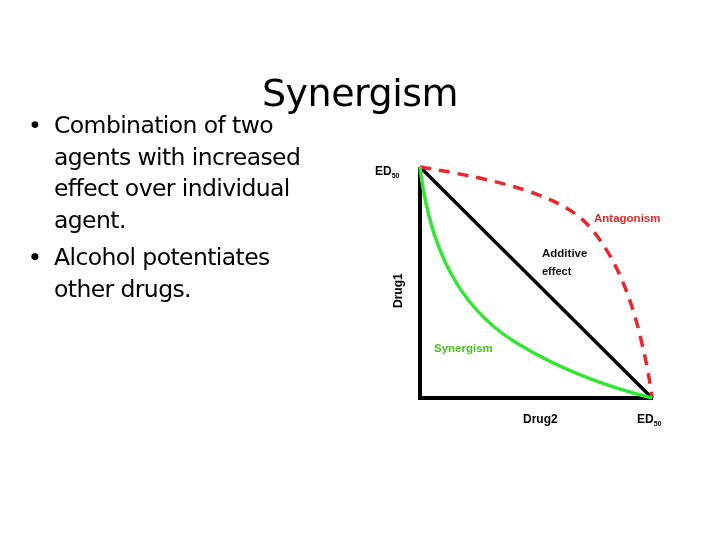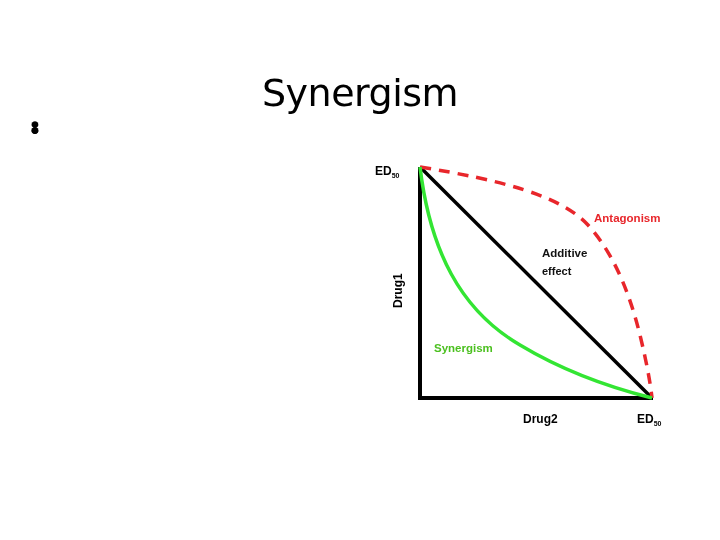--- a/index.html
+++ b/index.html
@@ -16,26 +16,28 @@
     .lbl { font-family: "Liberation Sans", "DejaVu Sans", sans-serif; font-weight: bold; }
   </style>
 </head>
 <body>
 
 <h1 class="title">Synergism</h1>
 
 <ul class="bullets">
   <li>
     <span class="bullet">•</span>
+    <span>Combination of two agents with increased effect over individual agent.</span>
   </li>
   <li>
     <span class="bullet">•</span>
   </li>
   <li>
     <span class="bullet">•</span>
+    <span>Alcohol potentiates other drugs.</span>
   </li>
 </ul>
 
 <div class="diagram">
   <svg viewBox="0 0 380 320" xmlns="http://www.w3.org/2000/svg">
 
     <line x1="90" y1="47" x2="90" y2="279" stroke="#000" stroke-width="4"></line>
     <line x1="88" y1="278" x2="323" y2="278" stroke="#000" stroke-width="4"></line>
 
     <line x1="90" y1="47" x2="322" y2="278" stroke="#000" stroke-width="3.5"></line>

